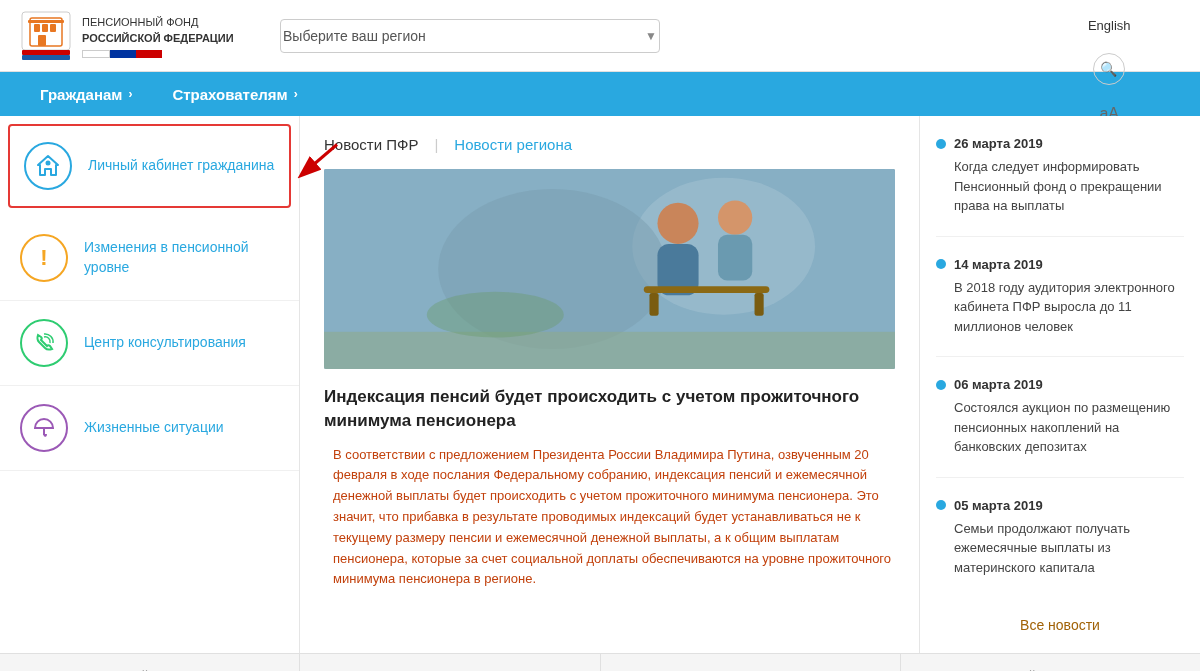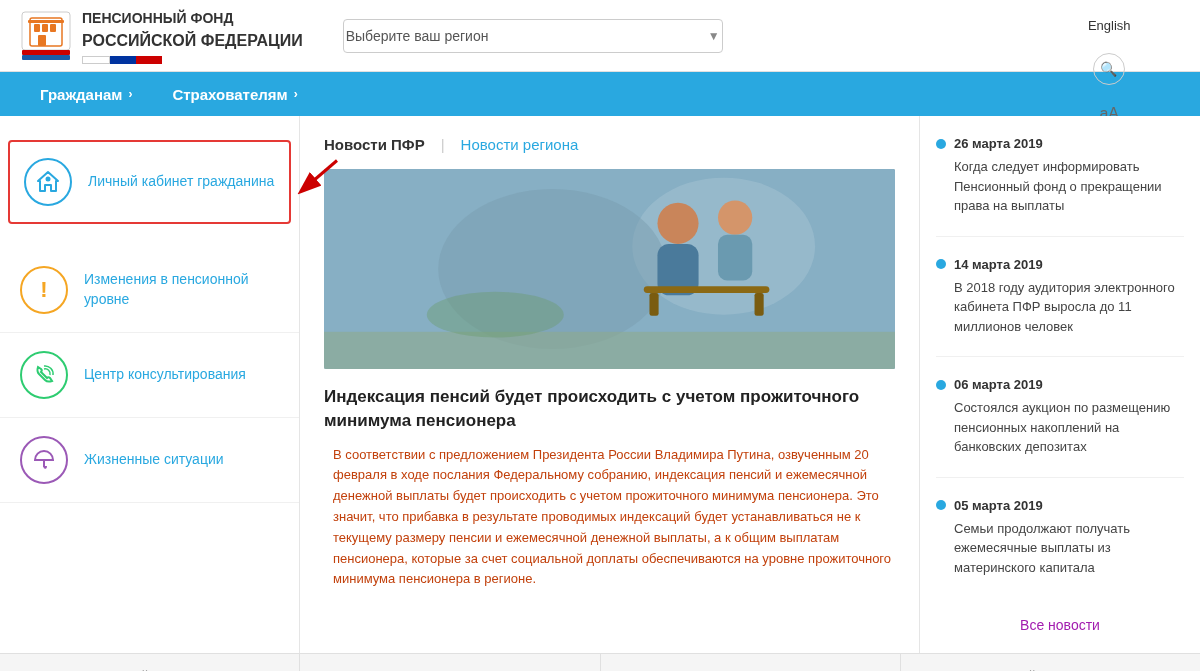--- a/index.html
+++ b/index.html
@@ -120,21 +120,21 @@
       border-bottom: 1px solid #f0f0f0;
       cursor: pointer;
       text-decoration: none;
       color: #29a8e0;
       font-size: 14px;
       position: relative;
     }
     .sidebar-item.highlighted {
       border: 2px solid #e53935;
       background: #fff;
-      margin: 24px 8px;
+      margin: 8px 8px;
       border-radius: 4px;
       padding: 16px 14px;
     }
     .icon-circle {
       width: 48px;
       height: 48px;
       min-width: 48px;
       border-radius: 50%;
       display: flex;
       align-items: center;
@@ -158,21 +158,21 @@
     }
     .news-tabs {
       display: flex;
       gap: 16px;
       margin-bottom: 16px;
       align-items: center;
       font-size: 15px;
     }
     .news-tab-active {
       color: #333;
-      font-weight: bold;
+      font-weight: normal;
     }
     .news-tab-divider {
       color: #ccc;
     }
     .news-tab-inactive {
       color: #29a8e0;
       cursor: pointer;
     }
     .news-image-block {
       position: relative;
@@ -231,21 +231,21 @@
       border-radius: 50%;
       background: #29a8e0;
     }
     .news-right-text {
       font-size: 13px;
       color: #444;
       line-height: 1.5;
       padding-left: 18px;
     }
     .all-news-link {
-      color: #a21caf;
+      color: #a16207;
       font-size: 14px;
       cursor: pointer;
       text-align: center;
       display: block;
       margin-top: 10px;
       text-decoration: none;
     }
 
     
     .footer {
@@ -281,22 +281,22 @@
 
       <rect x="10" y="8" width="32" height="28" rx="2" fill="none" stroke="#e87722" stroke-width="1.5"></rect>
       <rect x="14" y="14" width="6" height="8" rx="1" fill="#e87722"></rect>
       <rect x="22" y="14" width="6" height="8" rx="1" fill="#e87722"></rect>
       <rect x="30" y="14" width="6" height="8" rx="1" fill="#e87722"></rect>
       <rect x="18" y="25" width="8" height="11" rx="1" fill="#e87722"></rect>
       <rect x="8" y="10" width="36" height="3" rx="1" fill="#e87722"></rect>
 
     </svg>
     <div>
-      <div style="font-size:14px;font-weight:bold;color:#333;line-height:1.5;">ПЕНСИОННЫЙ ФОНД</div>
-      <div style="font-size:16px;font-weight:bold;color:#333;line-height:1.5;">РОССИЙСКОЙ ФЕДЕРАЦИИ</div>
+      <div style="font-size:11px;font-weight:normal;color:#333;line-height:1.5;">ПЕНСИОННЫЙ ФОНД</div>
+      <div style="font-size:11px;font-weight:bold;color:#333;line-height:1.5;">РОССИЙСКОЙ ФЕДЕРАЦИИ</div>
       <div style="display:flex;width:80px;height:8px;margin-top:3px;">
         <div style="flex:1;background:#fff;border:1px solid #ccc;"></div>
         <div style="flex:1;background:#0033a0;"></div>
         <div style="flex:1;background:#cc0000;"></div>
       </div>
     </div>
   </div>
 
   <div class="region-select">
     <span>Выберите ваш регион</span>

